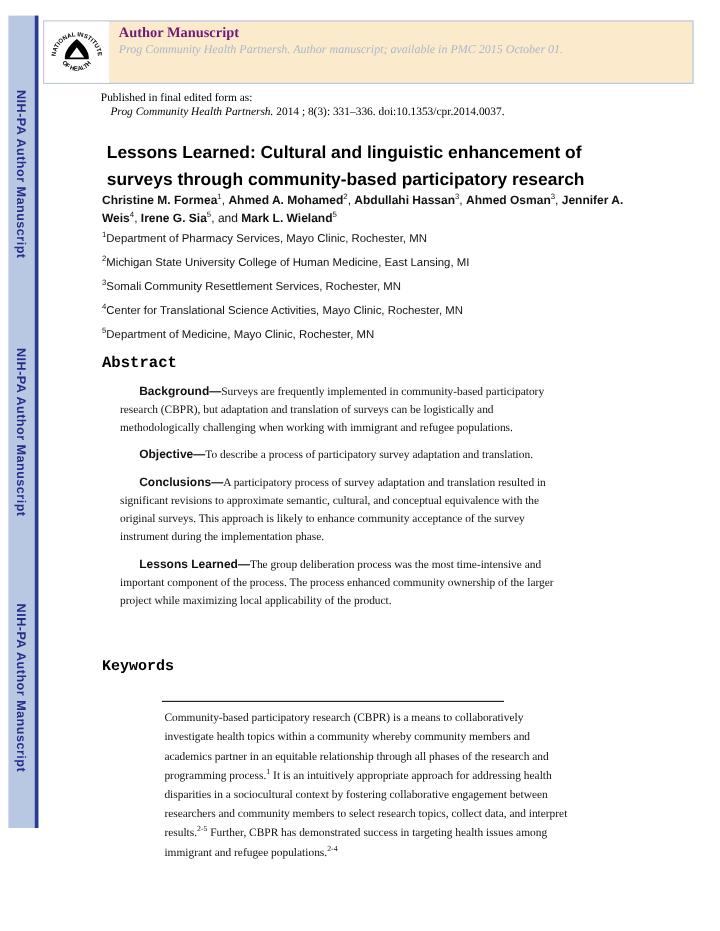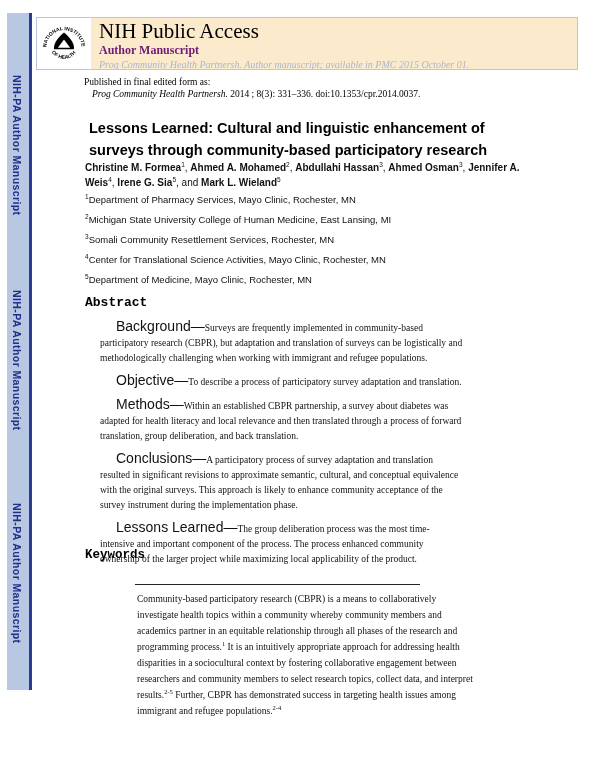--- a/index.html
+++ b/index.html
@@ -44,21 +44,21 @@
   .affils { position:absolute; left:85px; top:194px; width:460px;
             font-family:"Liberation Sans", sans-serif; font-size:9.5px; }
   .affil { margin:0 0 9px 0; line-height:11px; }
   .sec-head { position:absolute; left:85px; margin:0;
               font-family:Liberation Mono, monospace; font-weight:bold;
               font-size:13px; color:#000; }
   .abstract-head { top:295px; }
   .abstract { position:absolute; left:100px; top:319px; width:364px;
               font-size:9.5px; line-height:15px; }
   .abstract p { margin:0 0 7px 0; }
-  .abs-label { font-family:"Liberation Sans", sans-serif; font-weight:normal; font-size:14px;padding-left:16px; }
+  .abs-label { font-family:"Liberation Sans", sans-serif; font-weight:bold; font-size:10px;padding-left:16px; }
   .kw-head { top:548px; font-size:12.5px; }
   .keywords { position:absolute; left:98px; top:565px; width:400px; font-size:9.5px; }
   .rule { position:absolute; left:135px; top:584px; width:285px; height:0;
           border-top:1.5px solid #222; }
   .intro { position:absolute; left:137px; top:591px; width:342px; margin:0;
            font-size:9.5px; line-height:16px; }
 </style>
 </head>
 <body>
 
@@ -81,21 +81,20 @@
           <textPath href="#arcTop" startOffset="1">NATIONAL INSTITUTES</textPath>
         </text>
         <text font-family="Liberation Sans, sans-serif" font-size="6.6" font-weight="bold" fill="#000">
           <textPath href="#arcBot" startOffset="2">OF HEALTH</textPath>
         </text>
         <path d="M 30 15 C 36 20 44 28 43 37 L 17 37 C 16 28 24 20 30 15 Z" fill="#000"></path>
         <path d="M 30 24 L 38 35 L 22 35 Z" fill="#fff"></path>
       </svg>
     </div>
     <div class="mast-text">
-      <div class="brand">NIH Public Access</div>
       <div class="mast-sub">Author Manuscript</div>
       <div class="mast-avail">Prog Community Health Partnersh. Author manuscript; available in PMC 2015 October 01.</div>
     </div>
   </div>
 
   <div class="pubinfo">
     <div>Published in final edited form as:</div>
     <div class="cite-line">
       <span class="cite-journal">Prog Community Health Partnersh.</span><span> 2014 ; 8(3): 331–336. doi:10.1353/cpr.2014.0037.</span>
     </div>
@@ -112,21 +111,20 @@
     <p class="affil"><sup>2</sup><span>Michigan State University College of Human Medicine, East Lansing, MI</span></p>
     <p class="affil"><sup>3</sup><span>Somali Community Resettlement Services, Rochester, MN</span></p>
     <p class="affil"><sup>4</sup><span>Center for Translational Science Activities, Mayo Clinic, Rochester, MN</span></p>
     <p class="affil"><sup>5</sup><span>Department of Medicine, Mayo Clinic, Rochester, MN</span></p>
   </div>
 
   <h2 class="sec-head abstract-head">Abstract</h2>
   <div class="abstract">
     <p><span class="abs-label">Background—</span><span>Surveys are frequently implemented in community-based participatory research (CBPR), but adaptation and translation of surveys can be logistically and methodologically challenging when working with immigrant and refugee populations.</span></p>
     <p><span class="abs-label">Objective—</span><span>To describe a process of participatory survey adaptation and translation.</span></p>
-    <p><span class="abs-label">Methods—</span><span>Within an established CBPR partnership, a survey about diabetes was adapted for health literacy and local relevance and then translated through a process of forward translation, group deliberation, and back translation.</span></p>
     <p><span class="abs-label">Conclusions—</span><span>A participatory process of survey adaptation and translation resulted in significant revisions to approximate semantic, cultural, and conceptual equivalence with the original surveys. This approach is likely to enhance community acceptance of the survey instrument during the implementation phase.</span></p>
     <p><span class="abs-label">Lessons Learned—</span><span>The group deliberation process was the most time-intensive and important component of the process. The process enhanced community ownership of the larger project while maximizing local applicability of the product.</span></p>
   </div>
 
   <h2 class="sec-head kw-head">Keywords</h2>
 
   <div class="rule"></div>
 
   <p class="intro">
     <span>Community-based participatory research (CBPR) is a means to collaboratively investigate health topics within a community whereby community members and academics partner in an equitable relationship through all phases of the research and programming process.</span><sup>1</sup><span> It is an intuitively appropriate approach for addressing health disparities in a sociocultural context by fostering collaborative engagement between researchers and community members to select research topics, collect data, and interpret results.</span><sup>2-5</sup><span> Further, CBPR has demonstrated success in targeting health issues among immigrant and refugee populations.</span><sup>2-4</sup>

